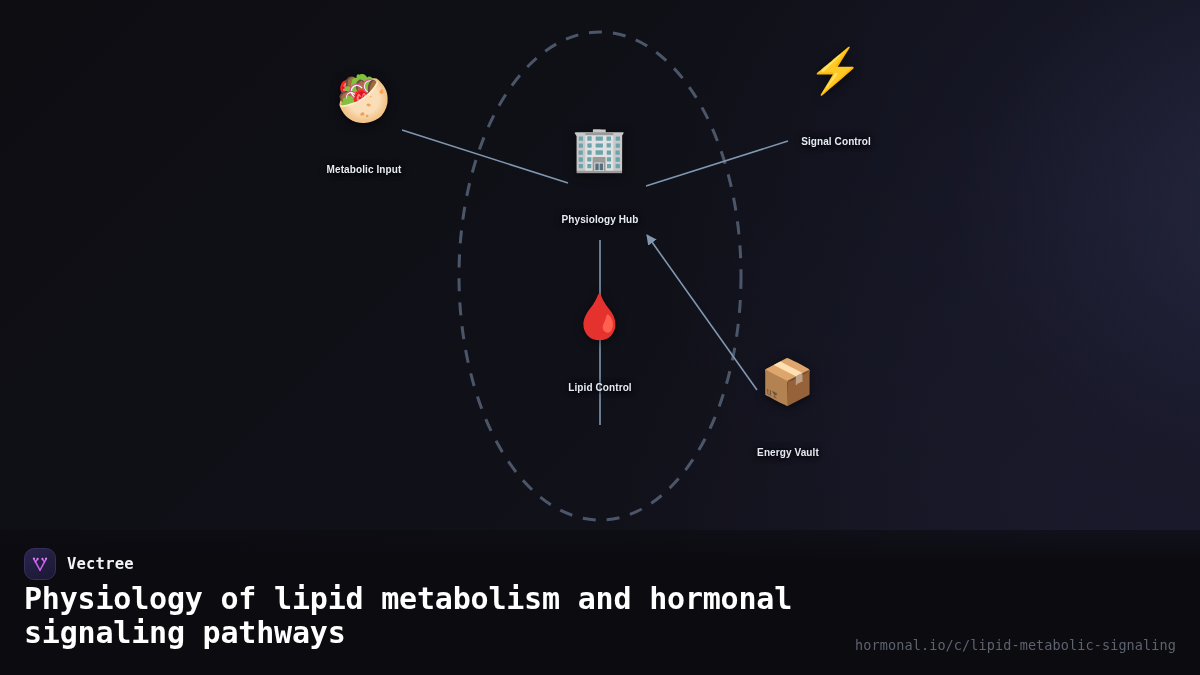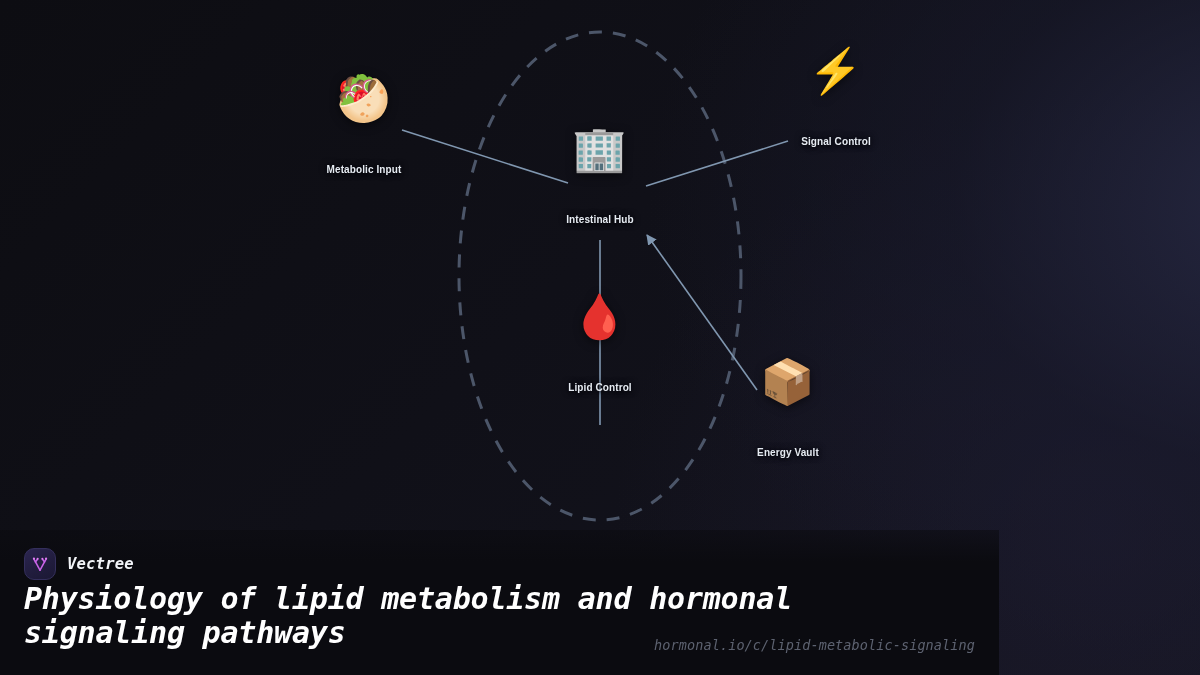--- a/index.html
+++ b/index.html
@@ -56,24 +56,23 @@
     letter-spacing:0.1px;
     white-space:nowrap;
     text-shadow:0 1px 3px rgba(8,8,14,0.95), 0 0 7px rgba(8,8,14,0.9);
     margin-top:37px;
   }
 
   
   #bottom-bar {
     position:absolute;
     left:0; bottom:0;
-    width:999px; height:145px;
+    width:1200px; height:145px;
     padding:18px 24px 16px 24px;
     background:linear-gradient(to bottom, rgba(10,10,15,0.55) 0%, #0b0b10 22%, #0b0b10 100%);
-    font-style:italic;
   }
 
   #brand-row {
     display:flex;
     align-items:center;
     gap:11px;
     height:32px;
   }
 
   #brand-logo {
@@ -140,21 +139,21 @@
       <line x1="757" y1="390" x2="647" y2="235" stroke="#8097b0" stroke-width="1.6" marker-end="url(#arrow-head)"></line>
     </svg>
 
     <div class="node" style="left:364px; top:126px;">
       <span class="node-emoji">🥙</span>
       <span class="node-label">Metabolic Input</span>
     </div>
 
     <div class="node" style="left:600px; top:176px;">
       <span class="node-emoji">🏢</span>
-      <span class="node-label">Intestinal Hub</span>
+      <span class="node-label">Physiology Hub</span>
     </div>
 
     <div class="node" style="left:836px; top:98px;">
       <span class="node-emoji">⚡</span>
       <span class="node-label">Signal Control</span>
     </div>
 
     <div class="node" style="left:600px; top:344px;">
       <span class="node-emoji">🩸</span>
       <span class="node-label">Lipid Control</span>

